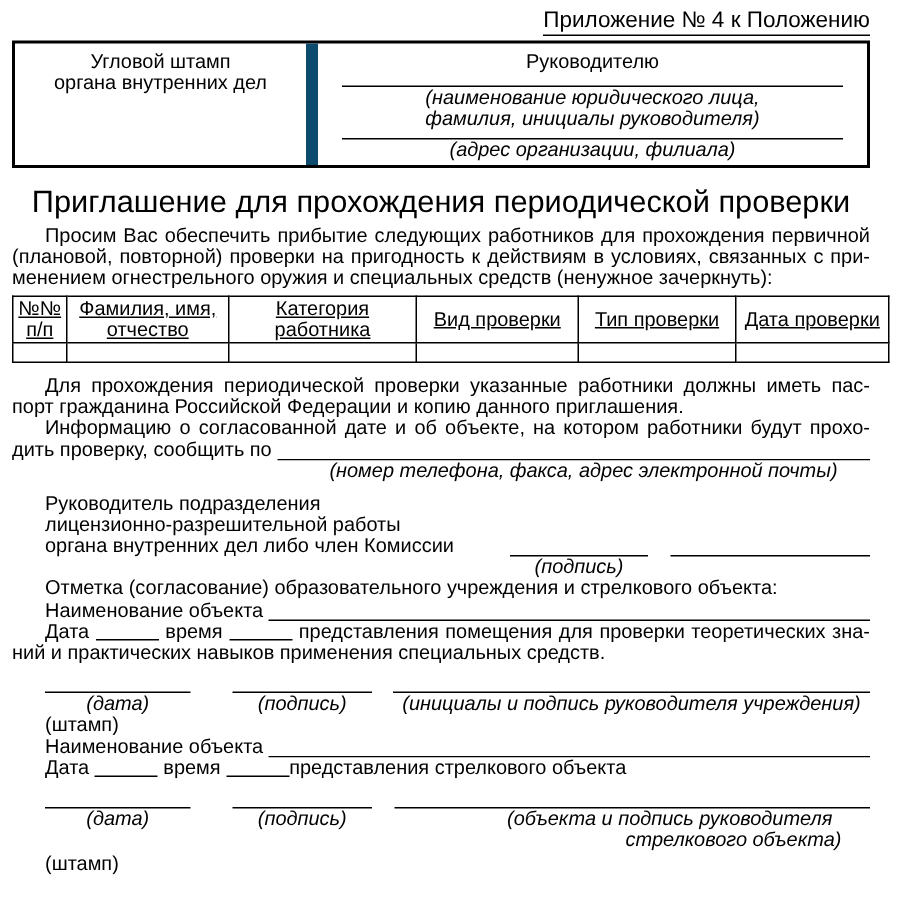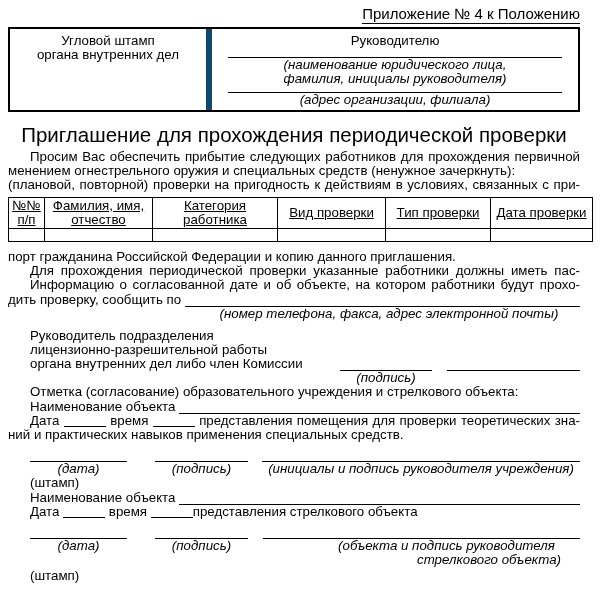--- a/index.html
+++ b/index.html
@@ -4,21 +4,21 @@
 <style>
   * { margin:0; padding:0; box-sizing:border-box; }
   html,body { width:600px; height:600px; background:#fff; color:#000;
     font-family:"Liberation Sans", sans-serif; font-size:13.3px; line-height:14px; }
   .page { padding:5px 20px 0 8px; width:600px; height:600px; overflow:hidden; }
 
   .appendix { text-align:right; font-size:15px; line-height:17px; }
   .appendix span { border-bottom:1.5px solid #000; padding-bottom:1px; }
 
   .hbox { display:flex; border:2px solid #000; height:85px; margin-top:5px; }
-  .hb-left { width:202px; border-right:6px solid #0c4a6e; text-align:center; padding-top:5px; }
+  .hb-left { width:202px; border-right:8px solid #0c4a6e; text-align:center; padding-top:5px; }
   .hb-right { flex:1; text-align:center; padding:5px 16px 0 16px; }
   .rule { border-bottom:1.2px solid #000; height:0; }
   .r1 { margin-top:9px; } .r2 { margin-top:6px; }
   .cap { font-style:italic; }
 
   .doc-title { font-size:20.5px; line-height:22px; text-align:center; margin-top:12px; }
 
   .line { height:14px; overflow:hidden; }
   .just { text-align:justify; text-align-last:justify; }
   .ind { padding-left:22px; }
@@ -74,22 +74,22 @@
       <div class="cap">фамилия, инициалы руководителя)</div>
       <div class="rule r2"></div>
       <div class="cap">(адрес организации, филиала)</div>
     </div>
   </div>
 
   <div class="doc-title">Приглашение для прохождения периодической проверки</div>
 
   <div class="mt4">
     <div class="line just ind">Просим Вас обеспечить прибытие следующих работников для прохождения первичной</div>
+    <div class="line just">(плановой, повторной) проверки на пригодность к действиям в условиях, связанных с при-</div>
     <div class="line">менением огнестрельного оружия и специальных средств (ненужное зачеркнуть):</div>
-    <div class="line just">(плановой, повторной) проверки на пригодность к действиям в условиях, связанных с при-</div>
   </div>
 
   <table class="wtable">
     <colgroup>
       <col style="width:36px">
         <col style="width:108px">
         <col style="width:125px">
       <col style="width:108px">
         <col style="width:105px">
         <col style="width:102px">
@@ -108,22 +108,22 @@
       <td></td>
       <td></td>
       <td></td>
       <td></td>
       <td></td>
     </tr>
   </tbody>
     </table>
 
   <div class="mt8">
+    <div class="line just ind">Для прохождения периодической проверки указанные работники должны иметь пас-</div>
     <div class="line">порт гражданина Российской Федерации и копию данного приглашения.</div>
-    <div class="line just ind">Для прохождения периодической проверки указанные работники должны иметь пас-</div>
     <div class="line just ind">Информацию о согласованной дате и об объекте, на котором работники будут прохо-</div>
     <div class="flexline">
       <span class="txt">дить проверку, сообщить по</span>
       <span class="u fill"></span>
     </div>
     <div class="line cap contact-cap">(номер телефона, факса, адрес электронной почты)</div>
   </div>
 
   <div class="sig1">
     <div class="sig1-label">

